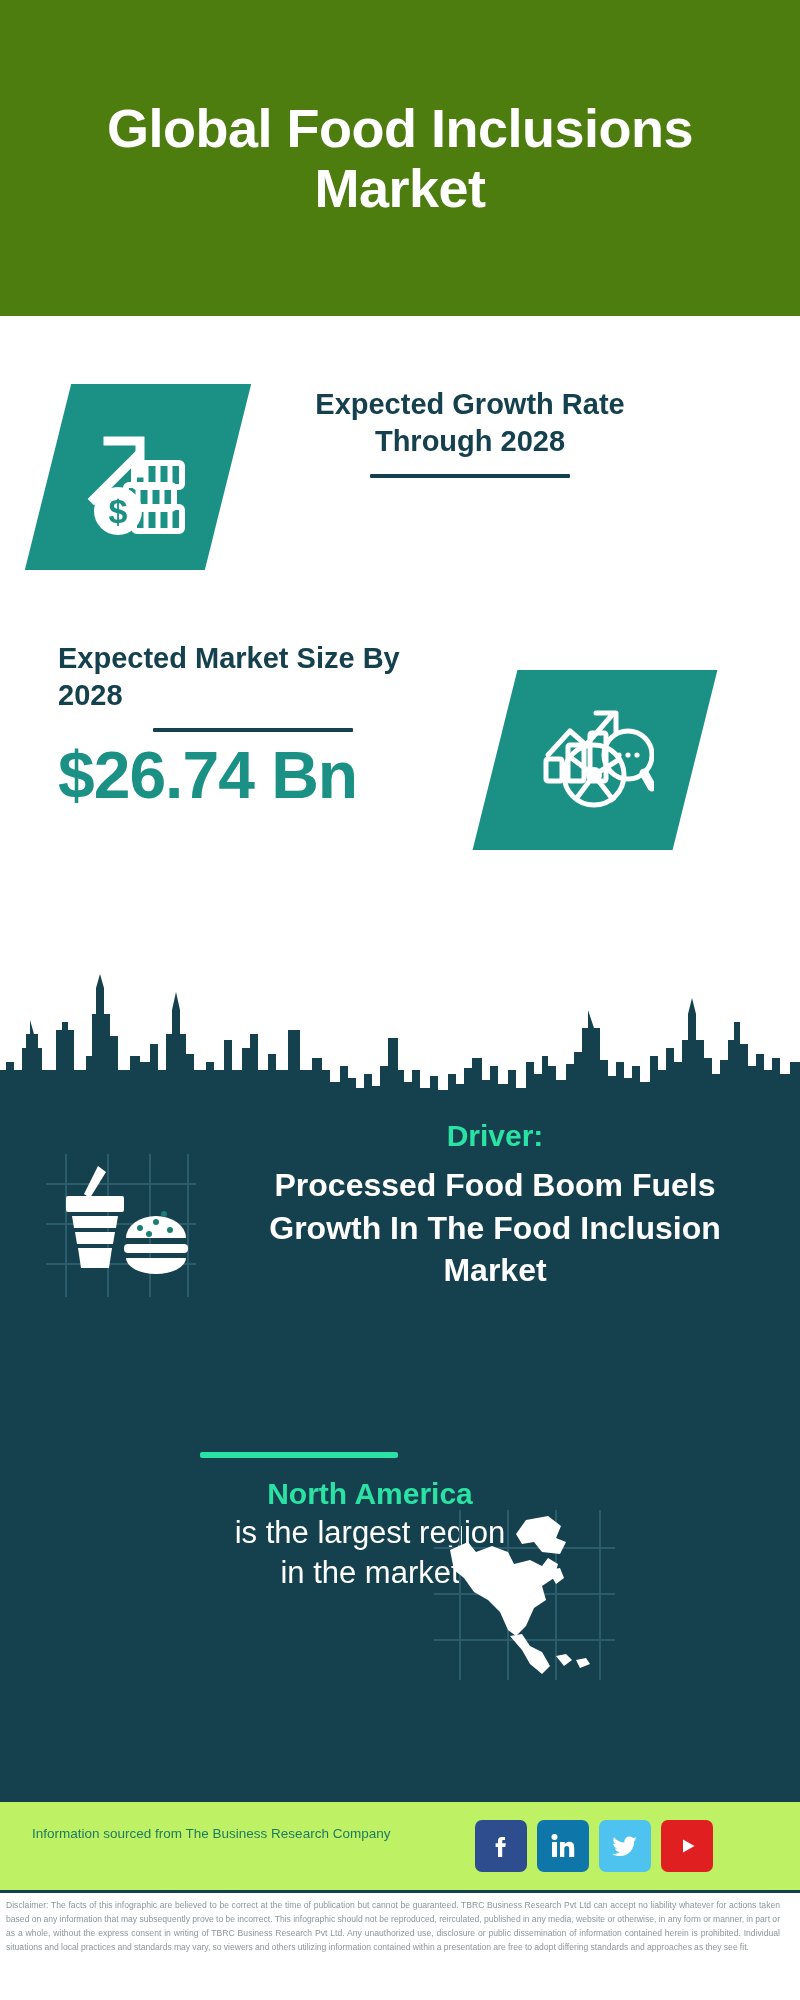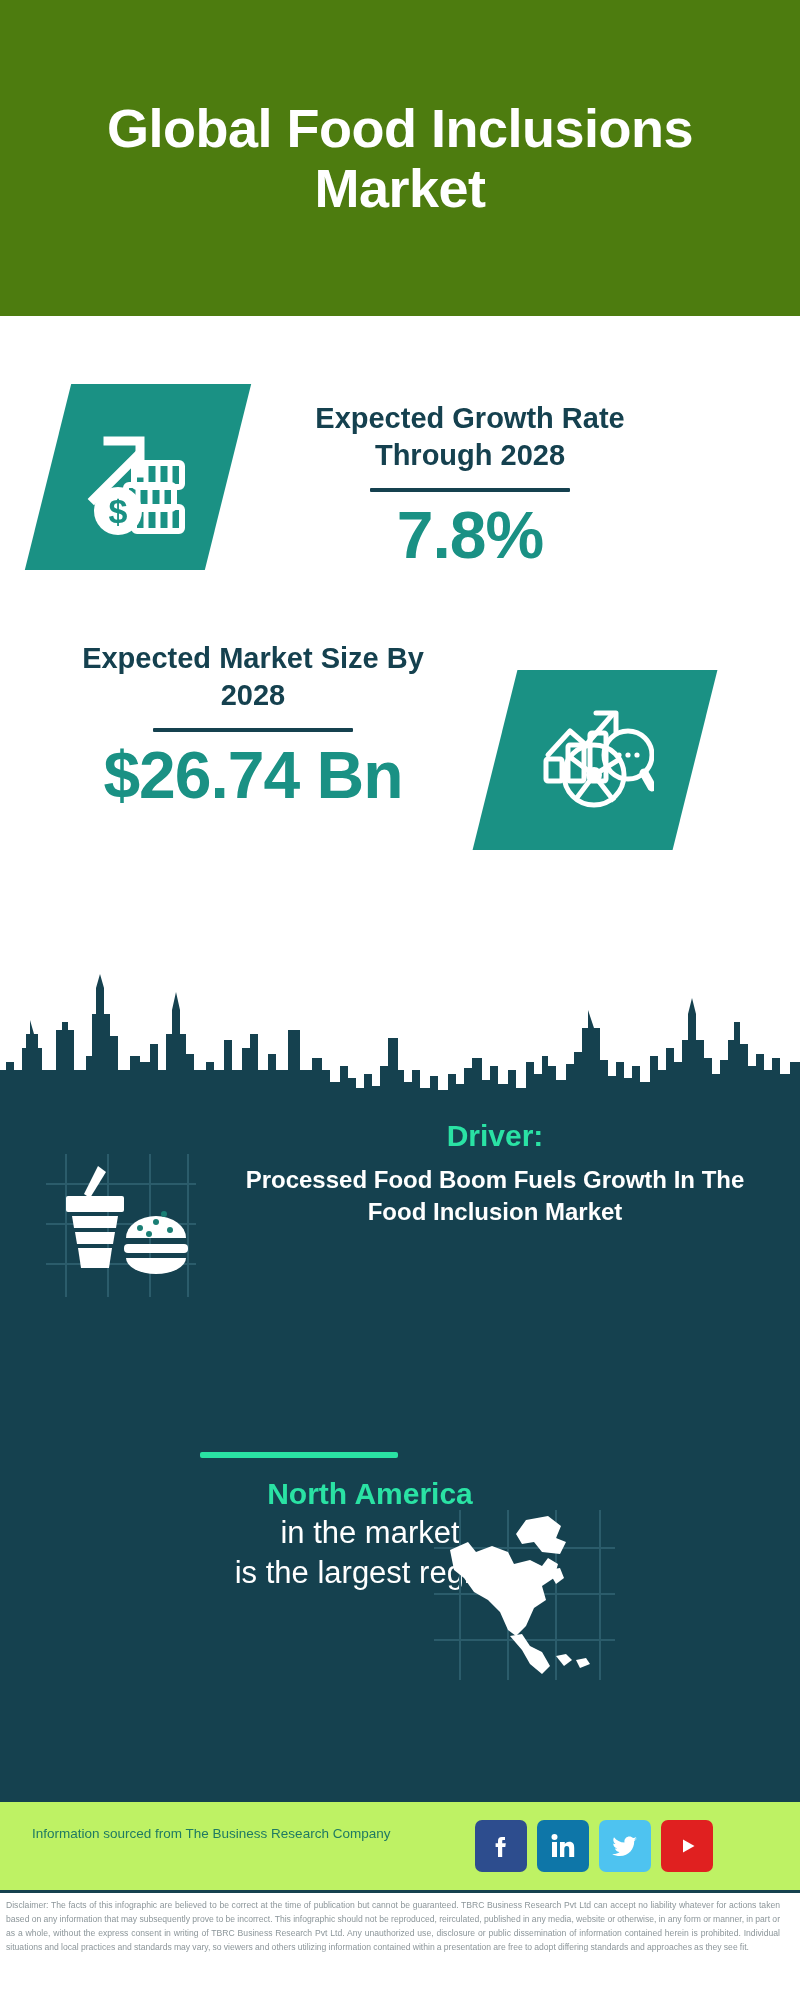--- a/index.html
+++ b/index.html
@@ -38,36 +38,36 @@
     position:absolute;
     background:#1a9184;
     transform:skewX(-14deg);
     display:flex;align-items:center;justify-content:center;
   }
   .tile > .glyph{transform:skewX(14deg);display:block;}
 
   
   .growth-tile{left:48px;top:384px;width:180px;height:186px;}
   .growth-text{
-    position:absolute;left:270px;top:400px;width:400px;
+    position:absolute;left:270px;top:386px;width:400px;
     text-align:center;
   }
   .lbl{
     color:#15414f;font-size:29px;font-weight:bold;line-height:1.28;
   }
   .rule{
     width:200px;height:4px;background:#15414f;margin:14px auto 10px auto;border-radius:1px;
   }
   .big-val{
     color:#1a9184;font-size:66px;font-weight:bold;line-height:1.0;letter-spacing:-1px;
   }
 
   
   .size-text{
-    position:absolute;left:58px;top:640px;width:390px;text-align:center;
+    position:absolute;left:58px;top:640px;width:390px;text-align:left;
   }
   .size-tile{left:495px;top:670px;width:200px;height:180px;}
 
   
   .skyline-wrap{
     position:absolute;left:0;top:970px;width:800px;height:830px;
   }
   .skyline-svg{position:absolute;left:0;top:0;width:800px;height:160px;display:block;}
   .dark-body{
     position:absolute;left:0;top:128px;width:800px;height:702px;background:#15414f;
@@ -77,21 +77,21 @@
   .driver-icon{
     position:absolute;left:36px;top:1152px;width:165px;height:145px;
   }
   .driver-text{
     position:absolute;left:215px;top:1118px;width:560px;text-align:center;
   }
   .driver-kicker{
     color:#2ae2a4;font-size:30px;font-weight:bold;line-height:1.2;margin-bottom:10px;
   }
   .driver-body{
-    color:#ffffff;font-size:24px;font-weight:bold;line-height:1.33;
+    color:#ffffff;font-size:32px;font-weight:bold;line-height:1.33;
   }
 
   .mint-rule{
     position:absolute;left:200px;top:1452px;width:198px;height:6px;background:#2ae2a4;border-radius:2px;
   }
 
   
   .region-text{
     position:absolute;left:50px;top:1475px;width:640px;text-align:center;
   }
@@ -159,21 +159,20 @@
         <rect x="56" y="92" width="48" height="24" stroke="#fff" stroke-width="6" fill="none" rx="3"></rect>
         <path d="M68 92 V116 M80 92 V116 M92 92 V116" stroke="#fff" stroke-width="5"></path>
         <circle cx="40" cy="96" r="24" fill="#fff"></circle>
         <text x="40" y="108" font-size="34" font-weight="bold" text-anchor="middle" fill="#1a9184" font-family="Liberation Sans, sans-serif">$</text>
       </svg>
     </span>
   </div>
   <div class="growth-text">
     <div class="lbl">Expected Growth Rate Through 2028</div>
     <div class="rule"></div>
-    <div class="big-val">7.8%</div>
   </div>
 
   <div class="size-text">
     <div class="lbl">Expected Market Size By 2028</div>
     <div class="rule"></div>
     <div class="big-val">$26.74 Bn</div>
   </div>
   <div class="tile size-tile">
     <span class="glyph">
       <svg width="118" height="118" viewBox="0 0 118 118" fill="none" stroke="#fff" stroke-width="5">
@@ -229,22 +228,22 @@
 
   <div class="driver-text">
     <div class="driver-kicker">Driver:</div>
     <div class="driver-body">Processed Food Boom Fuels Growth In The Food Inclusion Market</div>
   </div>
 
   <div class="mint-rule"></div>
 
   <div class="region-text">
     <div class="region-name">North America</div>
+    <div class="region-sub">is the largest region</div>
     <div class="region-sub">in the market</div>
-    <div class="region-sub">is the largest region</div>
   </div>
   <div class="region-map">
     <svg width="185" height="172" viewBox="0 0 185 172" fill="none">
       <g stroke="#2b5c6b" stroke-width="2">
         <path d="M4 40 H185 M4 86 H185 M4 132 H185"></path>
         <path d="M30 2 V172 M78 2 V172 M126 2 V172 M170 2 V172"></path>
       </g>
       <g fill="#ffffff">
         <path d="M96 12 L118 8 L131 18 L126 30 L136 34 L130 46 L112 44 L104 34 L92 36 L86 26 Z"></path>
         <path d="M20 42 L38 34 L46 44 L62 38 L78 44 L84 56 L100 52 L112 58 L118 50 L128 56 L124 70 L112 78 L116 92 L104 100 L96 118 L86 128 L78 122 L70 104 L58 92 L44 84 L34 70 L24 62 Z"></path>

